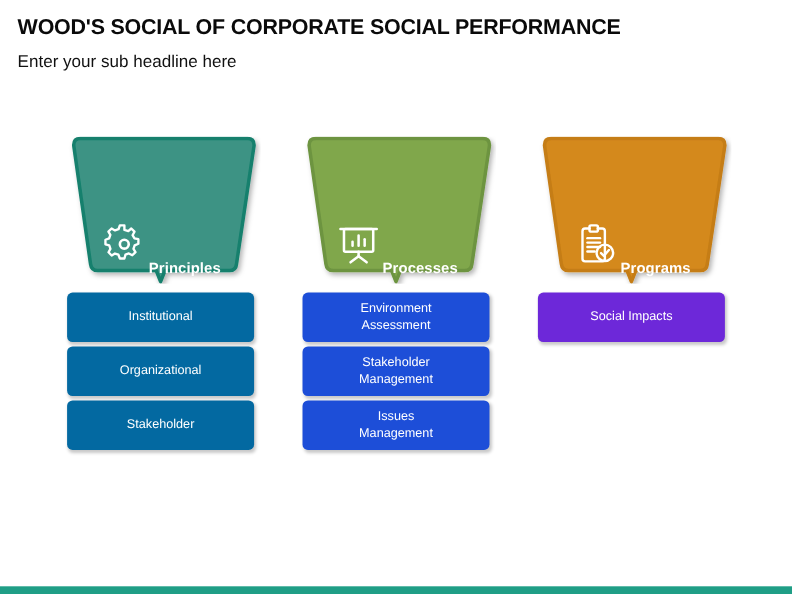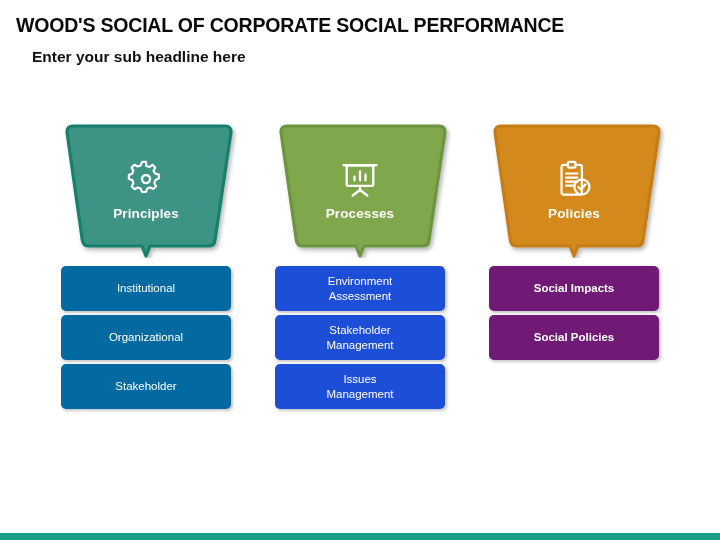--- a/index.html
+++ b/index.html
@@ -24,24 +24,23 @@
     font-weight: bold;
     letter-spacing: -0.2px;
     color: #0a0a0a;
     white-space: nowrap;
   }
   #slide-subtitle {
     position: absolute;
     left: 16px;
     top: 48px;
     font-size: 15.5px;
-    font-weight: bold;
+    font-weight: normal;
     color: #111111;
     white-space: nowrap;
-    margin-left: 16px;
   }
 
   
   .column {
     position: absolute;
     top: 128px;
     width: 170px;
   }
   #column-principles { left: 61px; }
   #column-processes  { left: 275px; }
@@ -61,22 +60,22 @@
     height: 134px;
     display: block;
   }
   .banner-inner {
     position: absolute;
     left: 0;
     top: 0;
     width: 170px;
     height: 122px;
     display: flex;
-    flex-direction: column;
-    align-items: center;
+    flex-direction: row;
+    align-items: flex-end;
     justify-content: center;
   }
   .banner-icon {
     width: 44px;
     height: 44px;
     display: block;
     margin-bottom: 6px;
   }
   .banner-label {
     font-size: 13.5px;
@@ -108,21 +107,21 @@
   .item-label {
     font-size: 11.5px;
     color: #ffffff;
     line-height: 1.22;
     padding: 0 6px;
   }
 
   
   #column-principles .item-box { background: #0369a1; }
   #column-processes  .item-box { background: #1d4ed8; }
-  #column-outcomes   .item-box { background: #701a75; font-weight: bold; }
+  #column-outcomes   .item-box { background: #6d28d9; }
 
   
   #bottom-bar {
     position: absolute;
     left: 0;
     bottom: 0;
     width: 720px;
     height: 7px;
     background: #1f9e86;
   }
@@ -253,27 +252,24 @@
                    A2.6 2.6 0 0 0 32.6 38.4 V11.1 A2.6 2.6 0 0 0 30 8.5 H25.5"></path>
           <rect x="17.3" y="5.3" width="8.4" height="6.2" rx="1.6"></rect>
           <line x1="15.3" y1="18" x2="27.8" y2="18"></line>
           <line x1="15.3" y1="22.4" x2="27.8" y2="22.4"></line>
           <line x1="15.3" y1="26.8" x2="27.8" y2="26.8"></line>
           <line x1="15.3" y1="31.2" x2="22.5" y2="31.2"></line>
           <circle cx="32.6" cy="32.6" r="8.2" stroke-width="2.4"></circle>
           <polyline points="28.8,32.8 31.6,35.5 36.6,29.7"></polyline>
         </g>
       </svg>
-      <div class="banner-label">Policies</div>
+      <div class="banner-label">Programs</div>
     </div>
   </div>
 
   <div class="items">
     <div class="item-box">
       <div class="item-label">Social Impacts</div>
     </div>
-    <div class="item-box">
-      <div class="item-label">Social Policies</div>
-    </div>
   </div>
 </div>
 
 <div id="bottom-bar"></div>
 
 </body></html>

